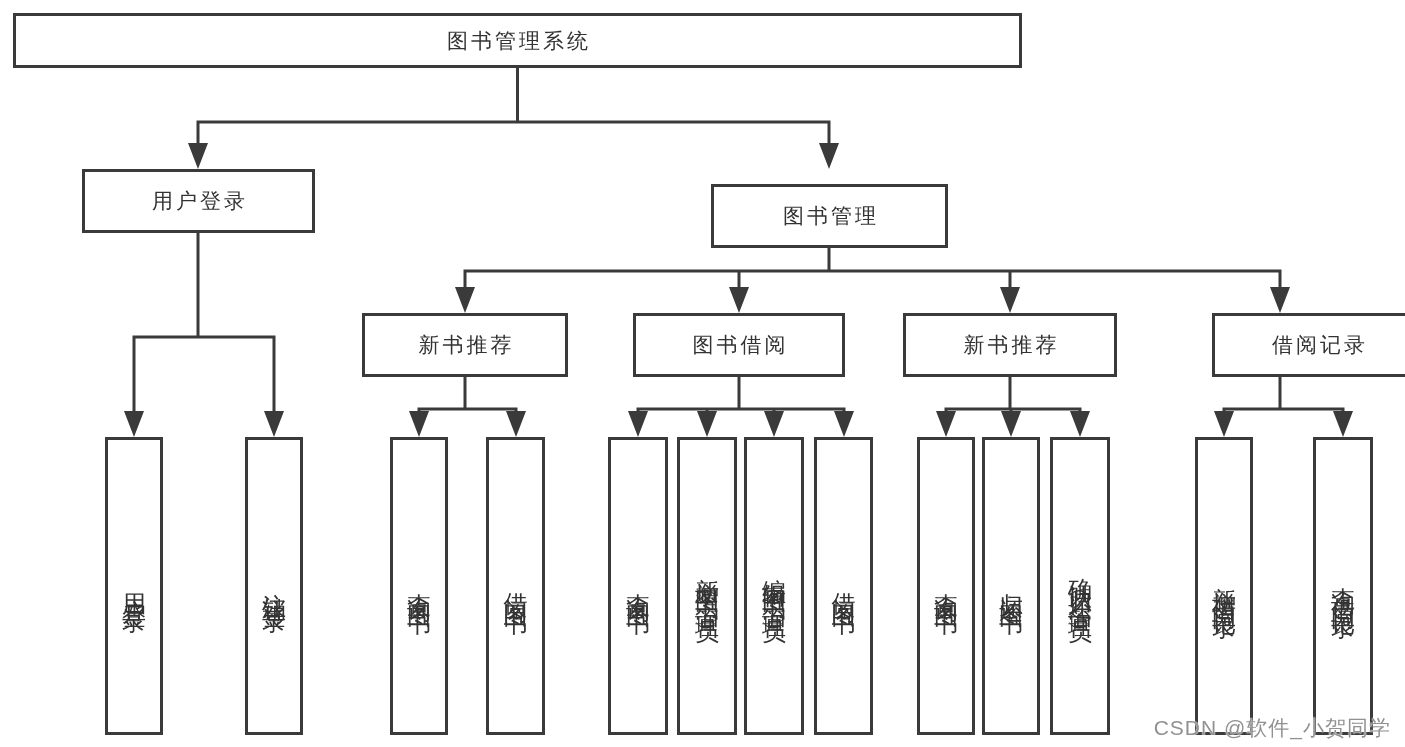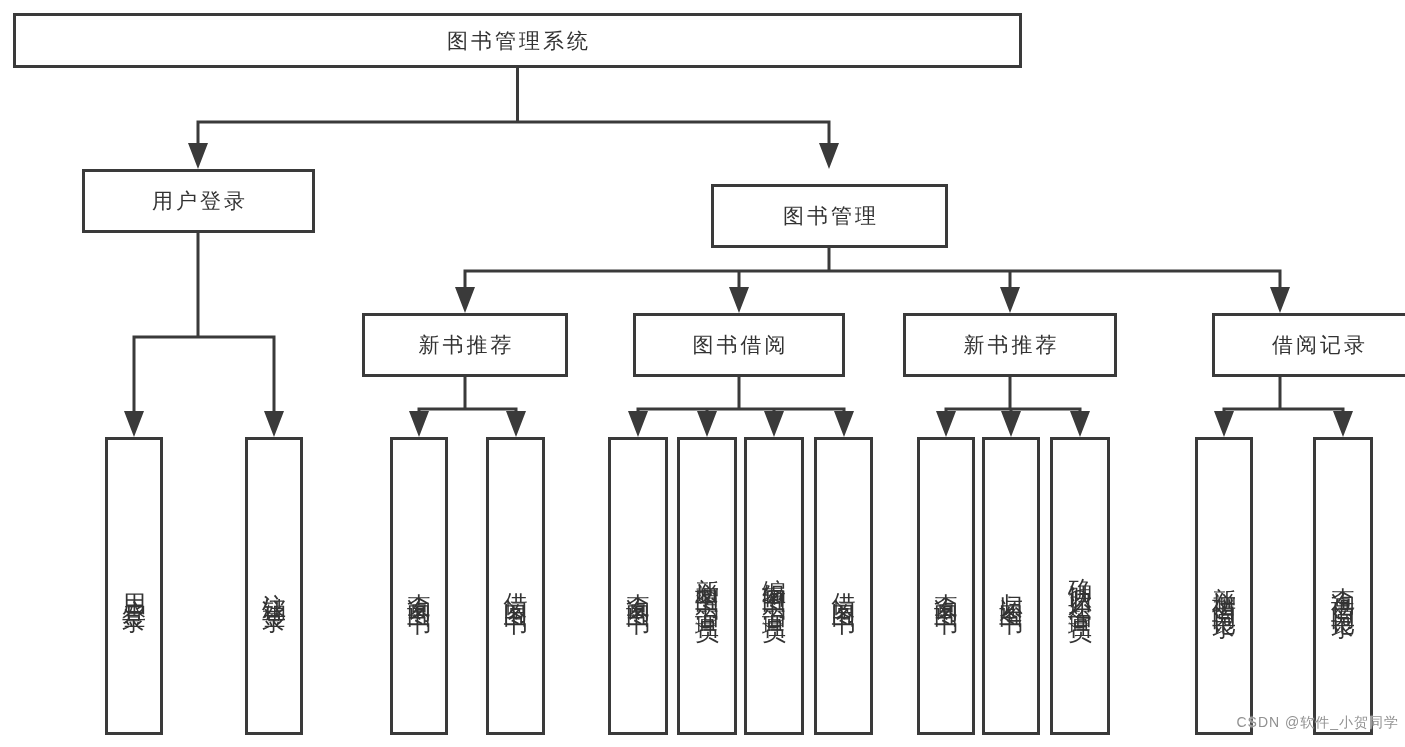--- a/index.html
+++ b/index.html
@@ -36,24 +36,24 @@
   }
   .vnode {
     writing-mode: vertical-rl;
     text-orientation: mixed;
     font-size: 24px;
     letter-spacing: 6px;
     line-height: 1;
   }
   .watermark {
     position: absolute;
-    right: 6px;
+    right: 14px;
     top: 714px;
     z-index: 3;
-    font-size: 14px;
+    font-size: 21px;
     letter-spacing: 1px;
     color: #919191;
     text-shadow: 0 0 2px #ffffff, 0 0 1px #ffffff;
     white-space: nowrap;
   }
 </style>
 </head>
 <body>
 
 <div class="canvas">

